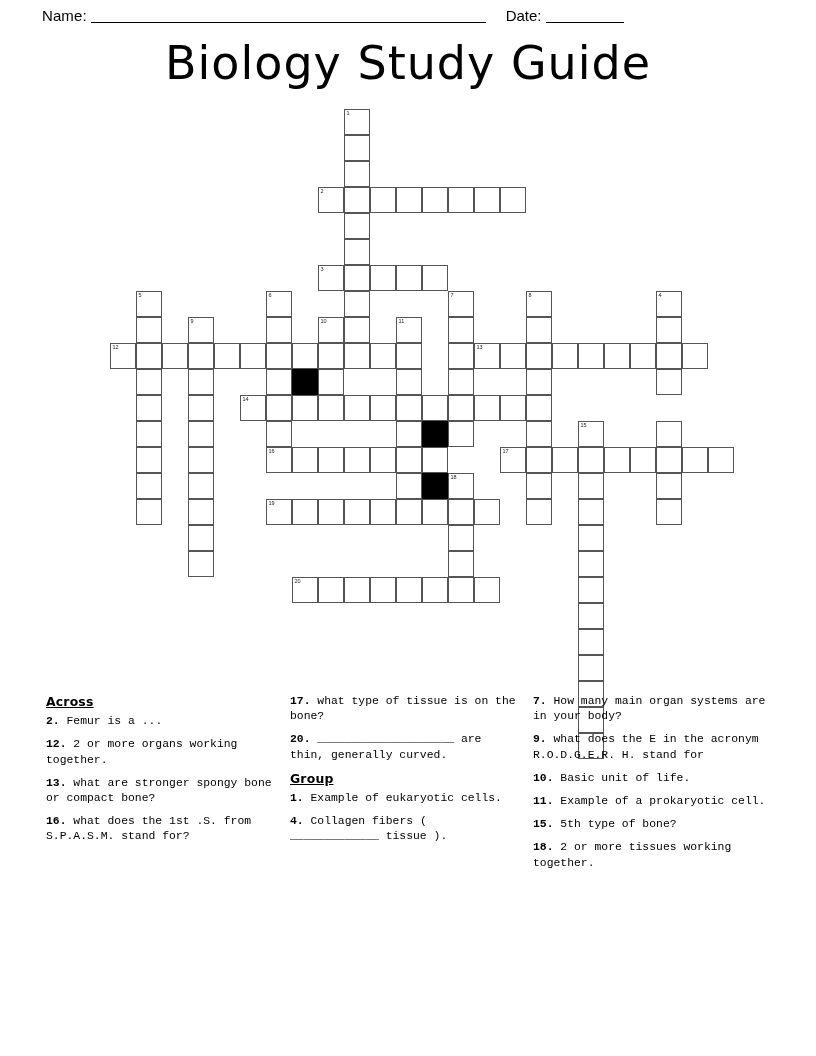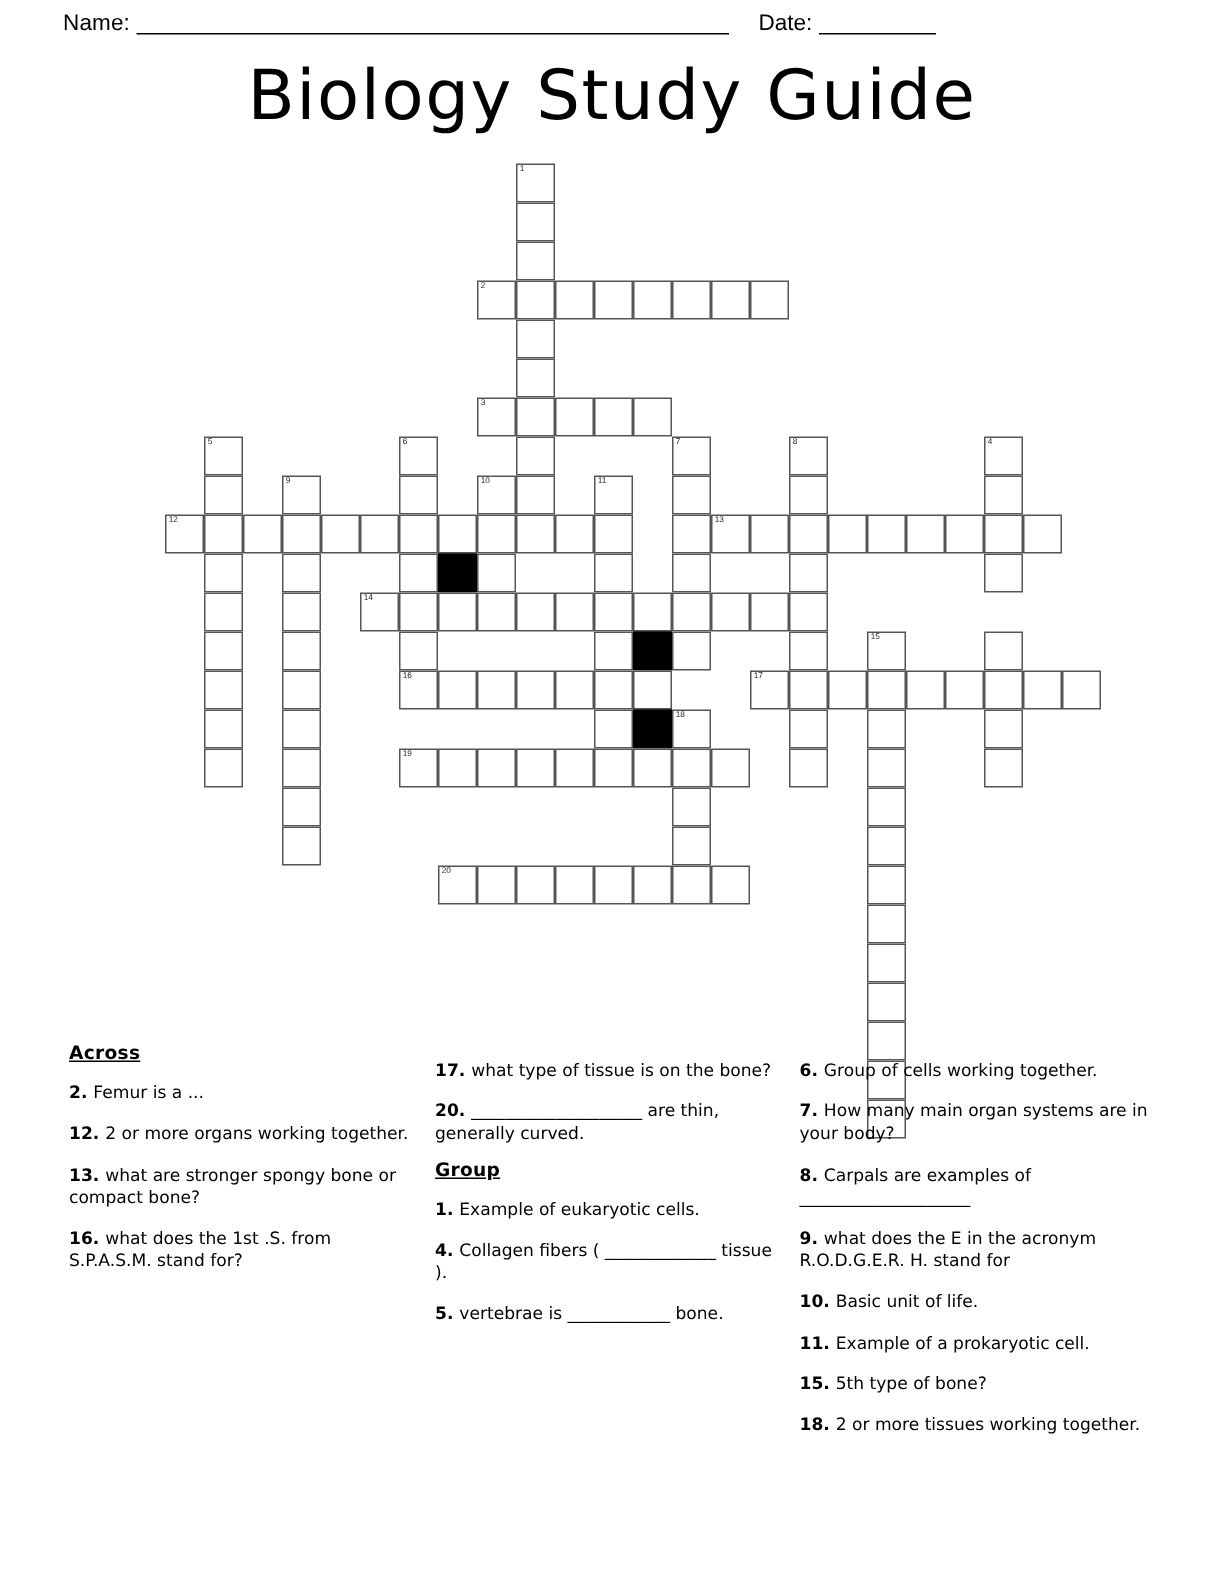--- a/index.html
+++ b/index.html
@@ -87,21 +87,22 @@
   #col3{left:533px;width:240px;}
 
   .sec-head{
     font-weight:700;
     text-decoration:underline;
     font-size:12.4px;
     margin:0 0 5px 0;
     letter-spacing:.2px;
   }
   .clue{
-    margin:12px 0 8px 0;
+    margin:0 0 8px 0;
+    font-family:Liberation Mono, monospace;
   }
   .clue .n{font-weight:700;}
 </style>
 </head>
 <body>
 
 <div class="hdr">
   <span class="hdr-name-label">Name:</span>
   <span class="hdr-rule rule-name"></span>
   <span class="hdr-date-label">Date:</span>
@@ -310,25 +311,22 @@
       <div class="clue"><span class="n">12. </span><span>2 or more organs working together.</span></div>
       <div class="clue"><span class="n">13. </span><span>what are stronger spongy bone or compact bone?</span></div>
       <div class="clue"><span class="n">16. </span><span>what does the 1st .S. from S.P.A.S.M. stand for?</span></div>
     </div>
   <div class="clue-col" id="col2">
       <div class="clue"><span class="n">17. </span><span>what type of tissue is on the bone?</span></div>
       <div class="clue"><span class="n">20. </span><span>____________________ are thin, generally curved.</span></div>
       <div class="sec-head">Group</div>
       <div class="clue"><span class="n">1. </span><span>Example of eukaryotic cells.</span></div>
       <div class="clue"><span class="n">4. </span><span>Collagen fibers ( _____________ tissue ).</span></div>
-      <div class="clue"><span class="n">5. </span><span>vertebrae is ____________ bone.</span></div>
     </div>
   <div class="clue-col" id="col3">
-      <div class="clue"><span class="n">6. </span><span>Group of cells working together.</span></div>
       <div class="clue"><span class="n">7. </span><span>How many main organ systems are in your body?</span></div>
-      <div class="clue"><span class="n">8. </span><span>Carpals are examples of ____________________</span></div>
       <div class="clue"><span class="n">9. </span><span>what does the E in the acronym R.O.D.G.E.R. H. stand for</span></div>
       <div class="clue"><span class="n">10. </span><span>Basic unit of life.</span></div>
       <div class="clue"><span class="n">11. </span><span>Example of a prokaryotic cell.</span></div>
       <div class="clue"><span class="n">15. </span><span>5th type of bone?</span></div>
       <div class="clue"><span class="n">18. </span><span>2 or more tissues working together.</span></div>
     </div>
 </div>
 
 </body></html>

